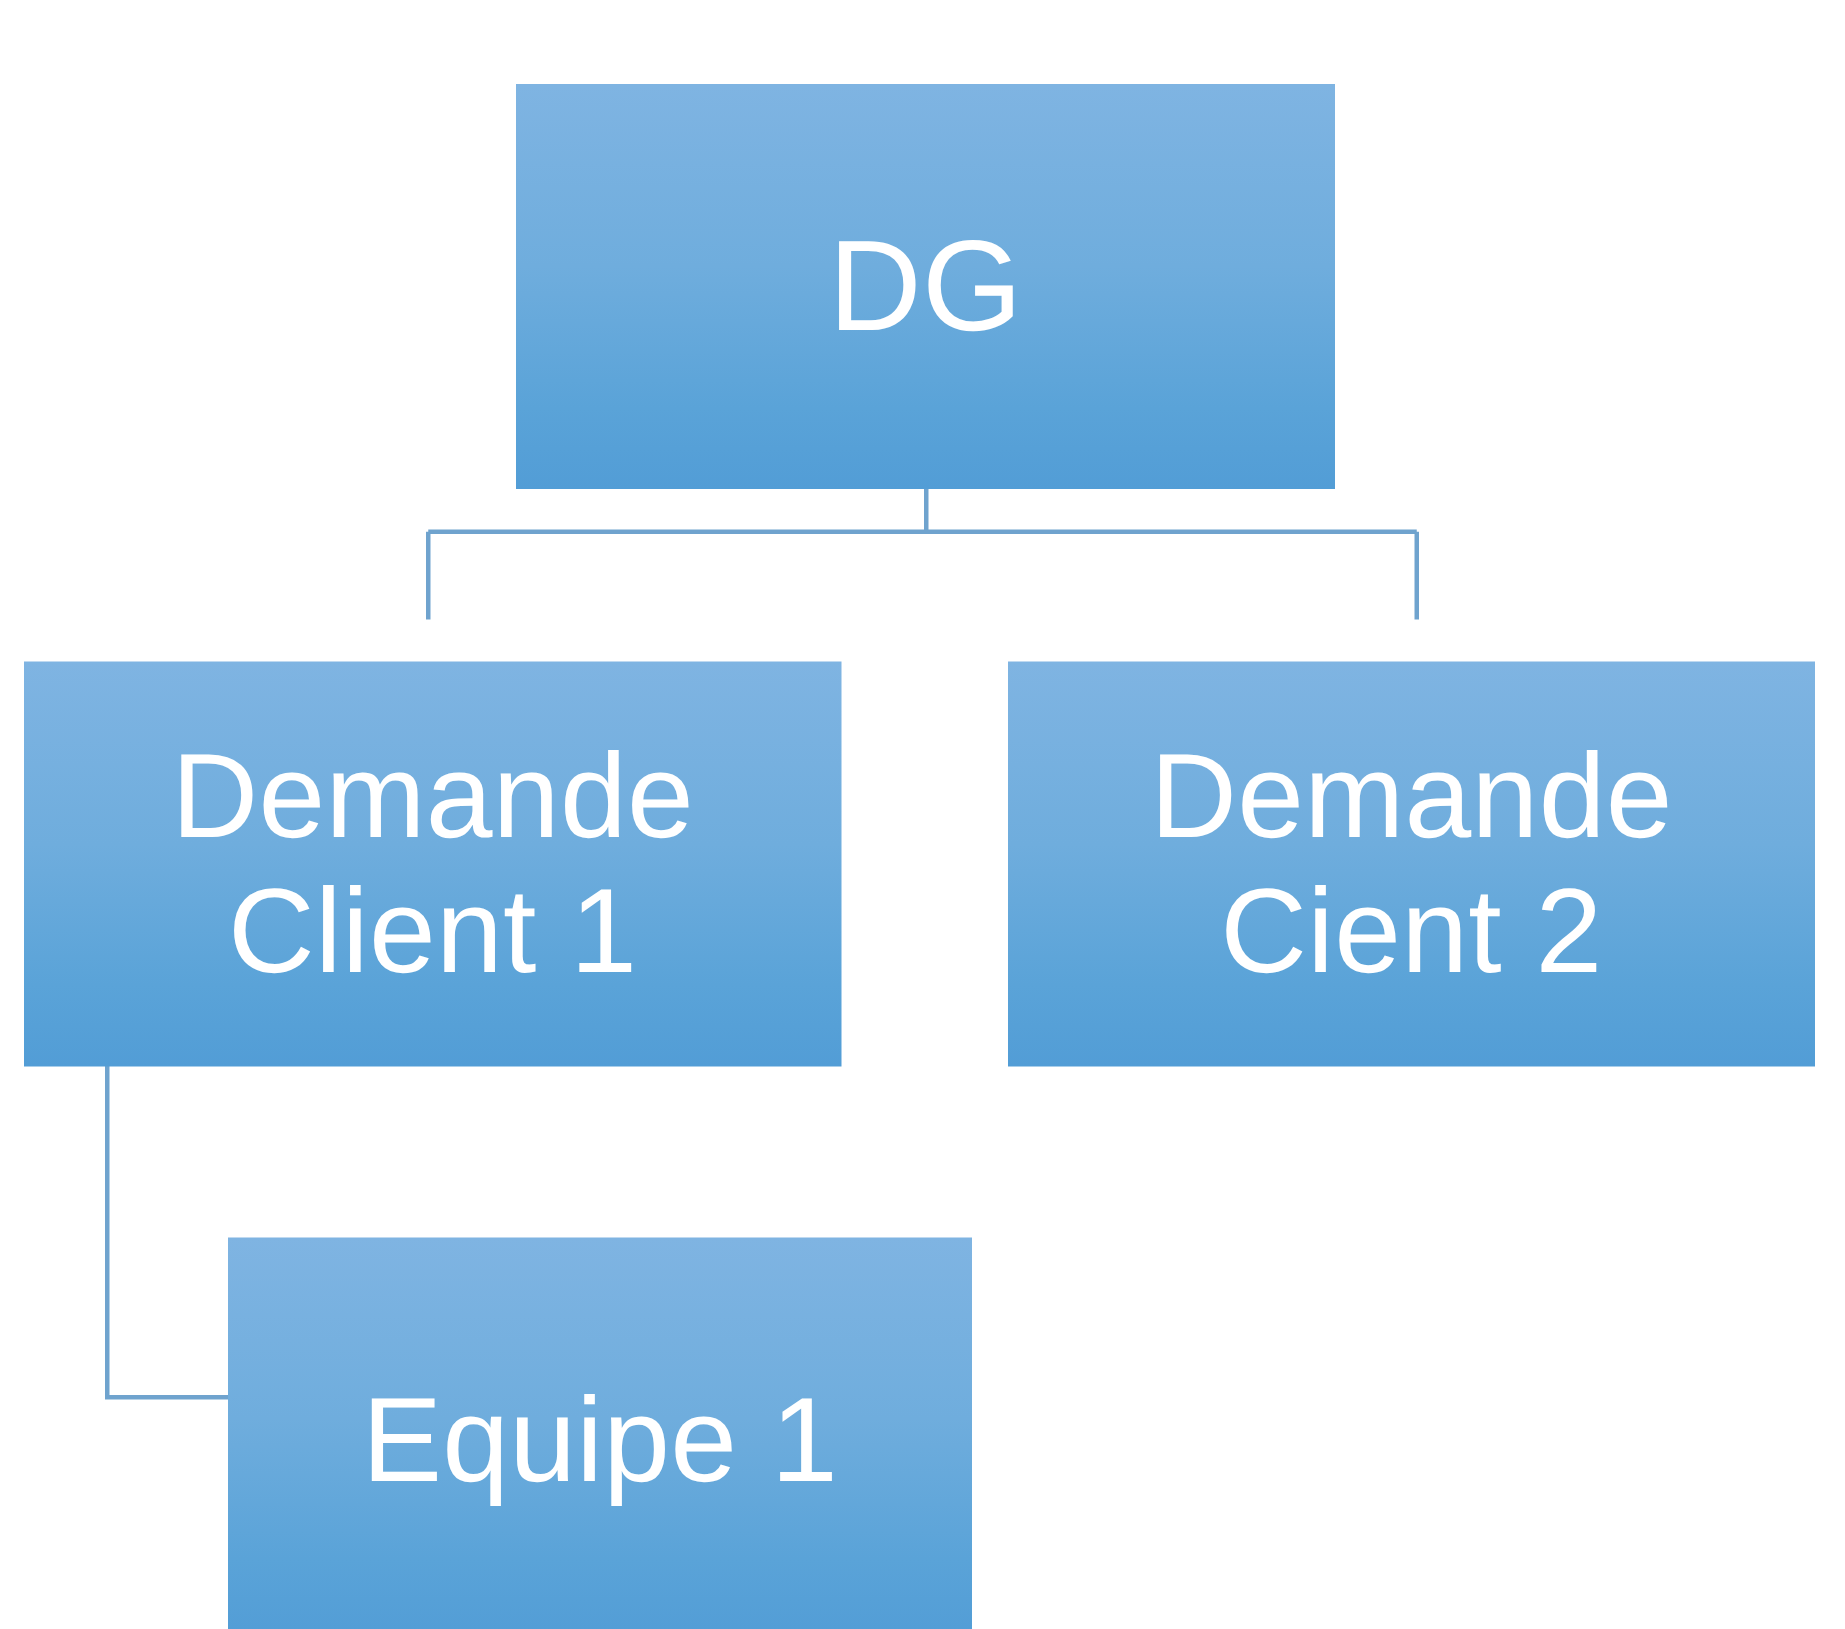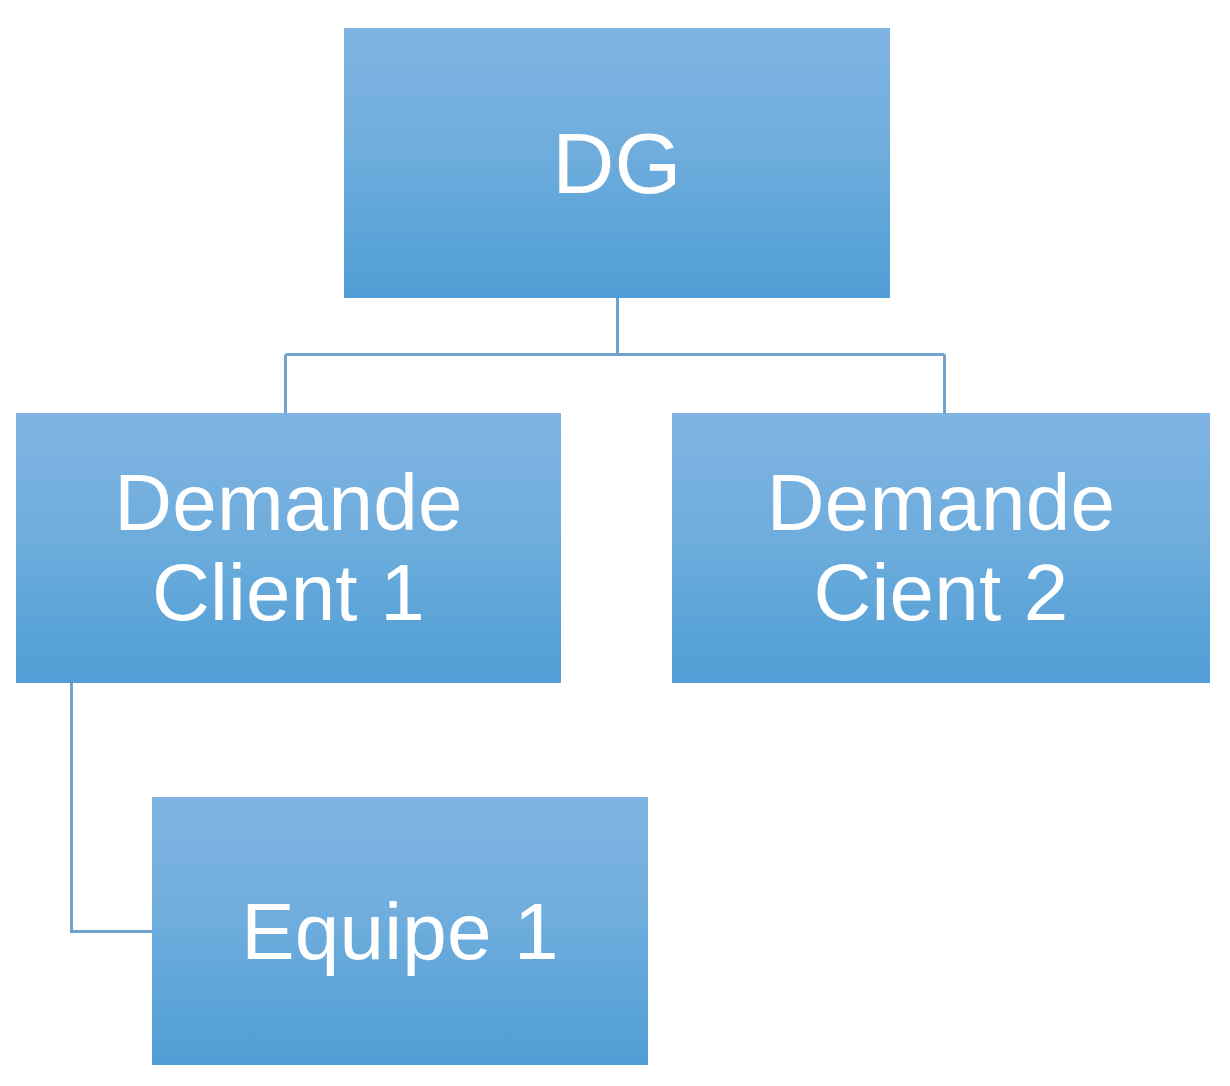--- a/index.html
+++ b/index.html
@@ -32,20 +32,21 @@
   
   .node {
     position: absolute;
     box-sizing: border-box;
     display: flex;
     align-items: center;
     justify-content: center;
     text-align: center;
     color: #ffffff;
     background-image: linear-gradient(to bottom, #7fb4e2 0%, #6faddd 45%, #5aa3d8 80%, #529dd6 100%);
+    margin-top: 28px;
   }
   .node-label {
     display: block;
     width: 100%;
     padding: 0 6px;
     box-sizing: border-box;
     font-weight: 400;
     line-height: 1.12;
     letter-spacing: 0.2px;
     white-space: pre-line;

